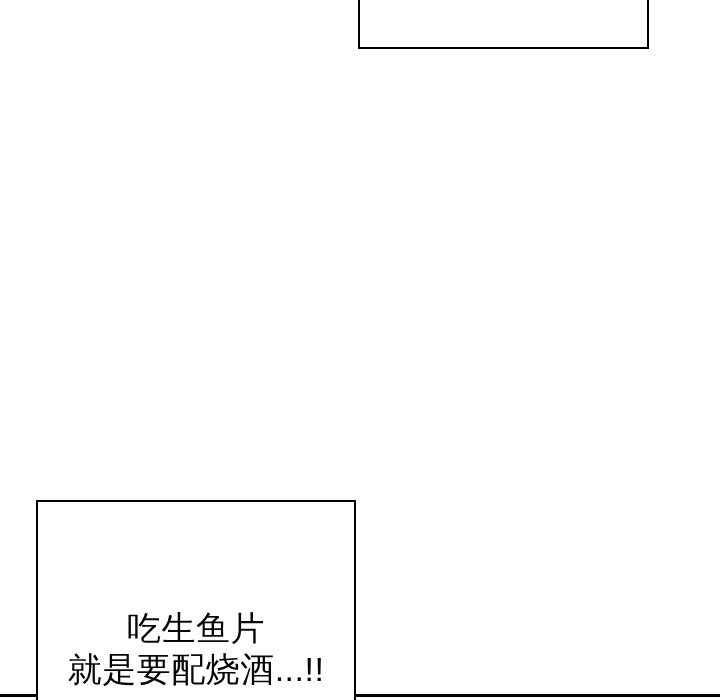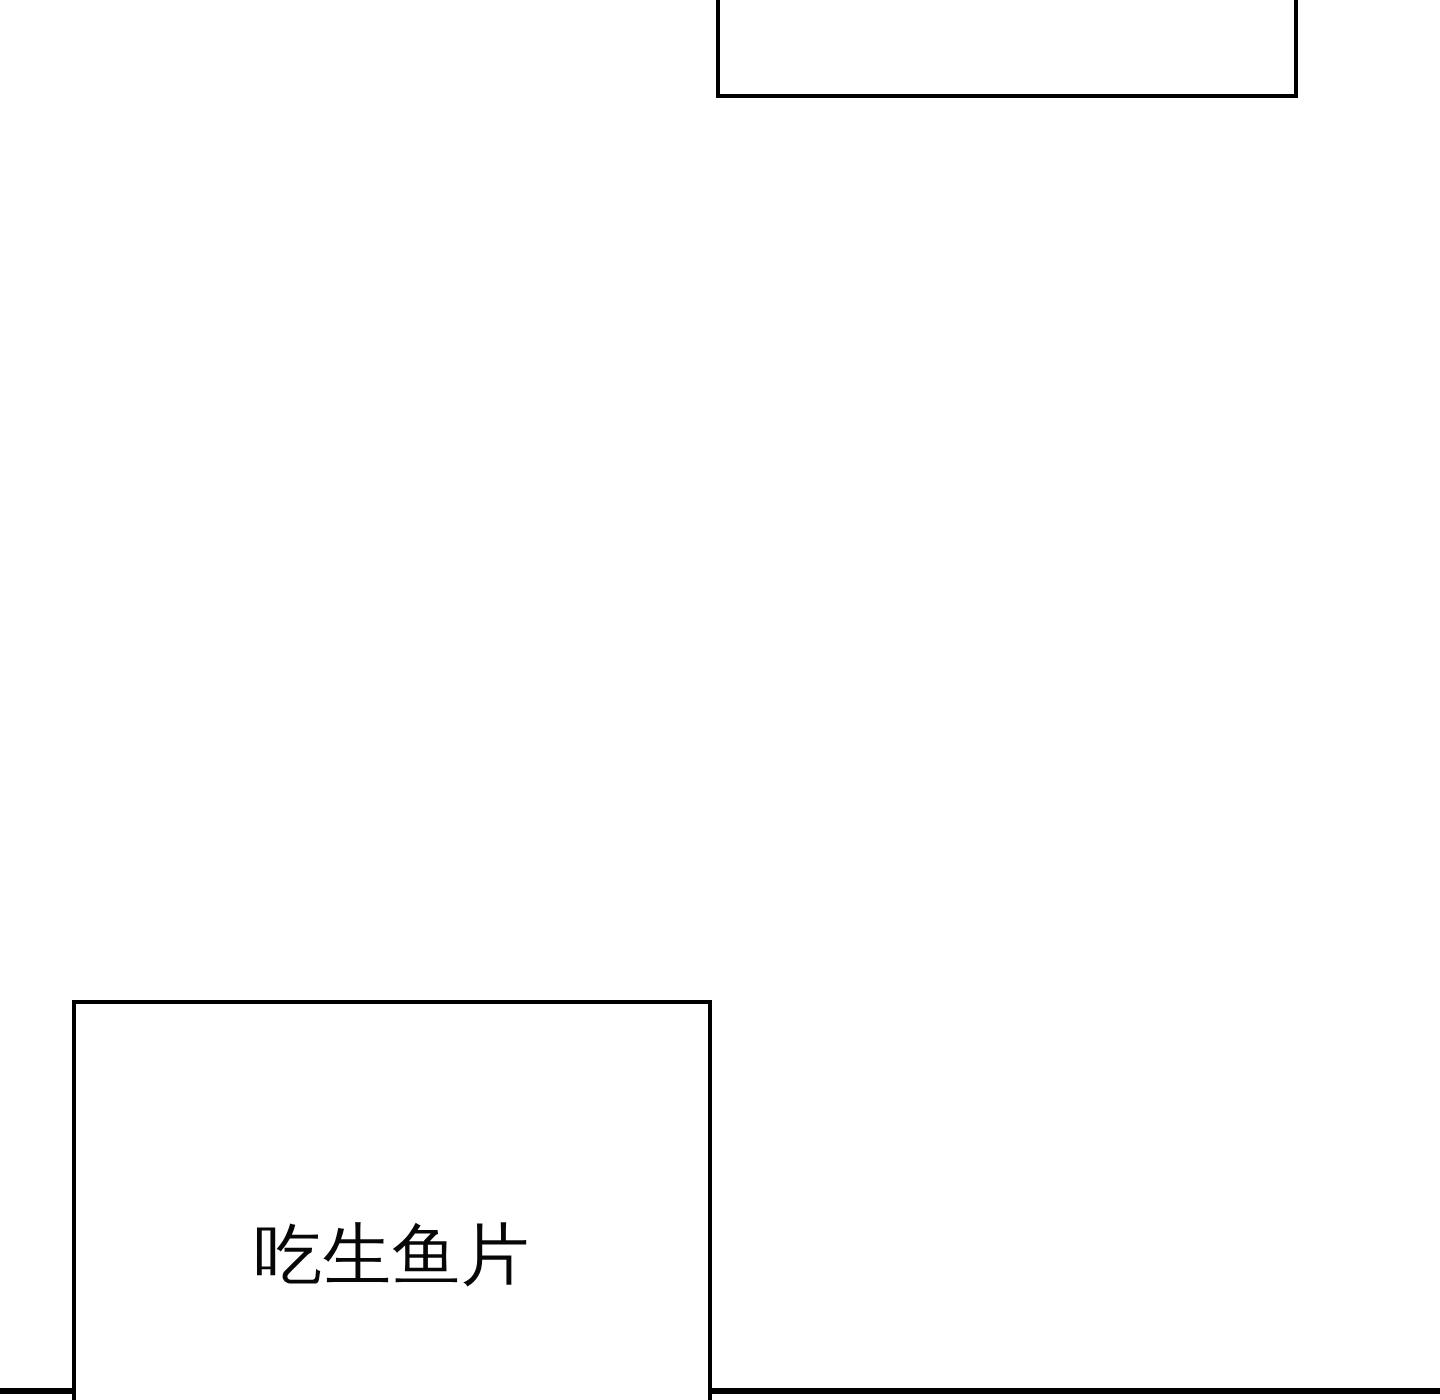--- a/index.html
+++ b/index.html
@@ -76,16 +76,17 @@
 
 <div class="comic-panel">
 
   <div class="panel-line"></div>
 
   <div class="bubble bubble-top"></div>
 
   <div class="bubble bubble-bottom">
     <div class="speech-text">
       <span class="speech-line">吃生鱼片</span>
+      <span class="speech-line">就是要配烧酒...!!</span>
     </div>
   </div>
 
 </div>
 
 </body></html>

